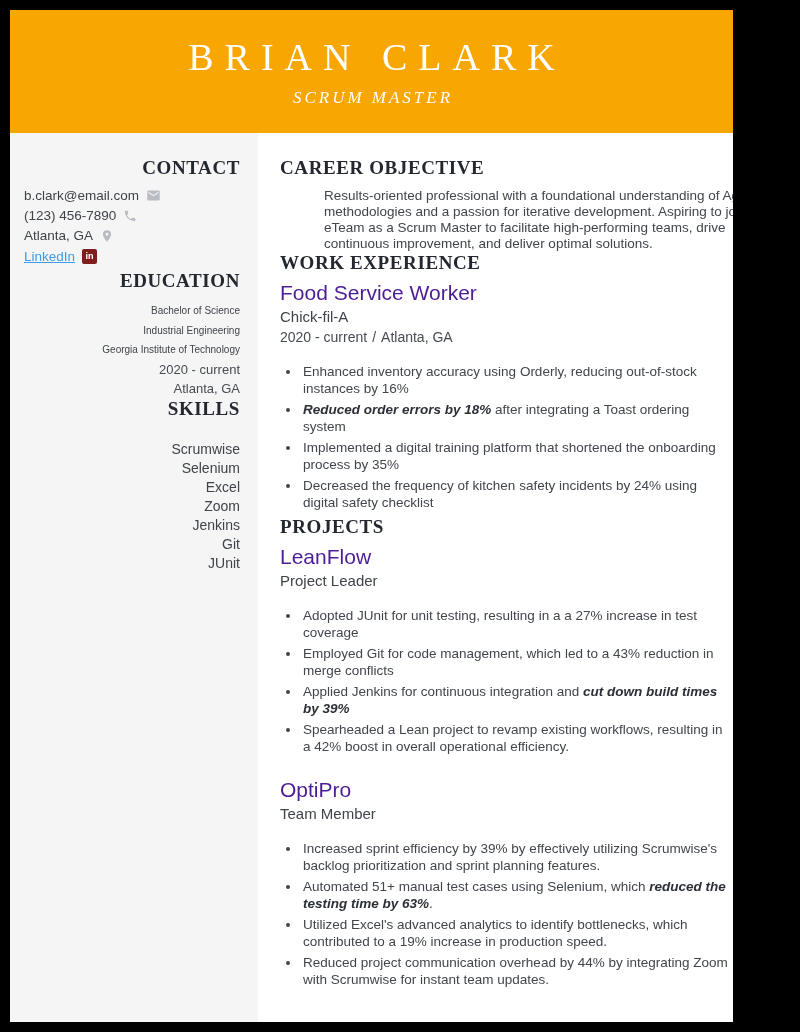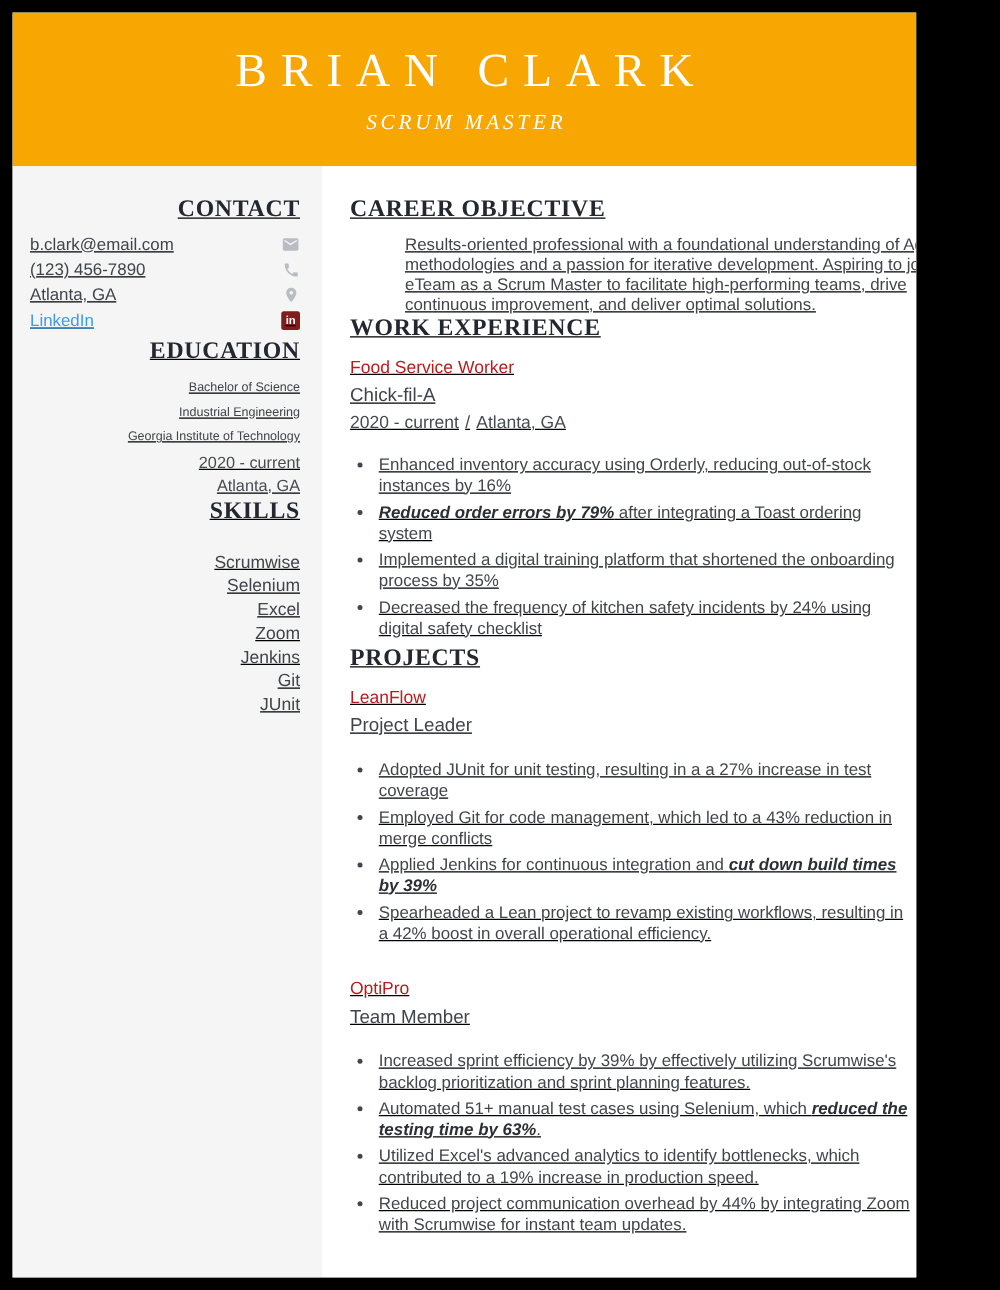--- a/index.html
+++ b/index.html
@@ -35,21 +35,21 @@
   }
   .subtitle {
     font-family: "Liberation Serif", serif;
     font-style: italic;
     font-size: 17px;
     letter-spacing: 3px;
     padding-left: 3px;
     margin-top: 10px;
   }
   
-  .body-row { flex: 1; display: flex; min-height: 0; text-decoration: underline; }
+  .body-row { flex: 1; display: flex; min-height: 0; }
   .sidebar {
     width: 248px; flex: 0 0 248px;
     background: #F5F5F5;
     padding: 24px 18px 0 14px;
     text-align: right;
   }
   .main {
     flex: 1;
     background: #fff;
     padding: 24px 46px 0 22px;
@@ -59,21 +59,21 @@
     font-size: 19px;
     font-weight: 700;
     letter-spacing: 0.6px;
     color: #23272F;
     margin: 0;
     line-height: 22px;
   }
   
   .contact-list { margin-top: 9px; }
   .contact-row {
-    display: flex; justify-content: space-between; align-items: center;
+    display: flex; justify-content: flex-start; align-items: center;
     gap: 7px;
     font-size: 13.5px; color: #3F434A;
     margin-bottom: 6px;
     line-height: 14px;
   }
   .contact-row svg { fill: #B9BCC2; display: block; }
   .link { color: #3D9BE9; text-decoration: underline; cursor: pointer; }
   .li-badge {
     width: 15px; height: 15px;
     background: #7f1d1d; border-radius: 2px;
@@ -89,21 +89,21 @@
   .mt-skills { margin-top: 38px; }
   .skills-list { margin-top: 20px; }
   .skill { font-size: 14px; line-height: 19px; color: #3F434A; }
   
   .objective {
     font-size: 13.5px; line-height: 16px; color: #41454C;
     margin-top: 9px; width: 462px; margin-left: 44px;
   }
   .mt-we { margin-top: 32px; }
   .mt-proj { margin-top: 30px; }
-  .job-title { font-size: 14px; color: #b91c1c; margin-top: 7px; line-height: 24px; }
+  .job-title { font-size: 21px; color: #4c1d95; margin-top: 7px; line-height: 24px; }
   .company   { font-size: 15px; color: #3F434A; margin-top: 3px; line-height: 18px; }
   .dateline  { font-size: 14px; color: #474B52; margin-top: 2px; line-height: 18px; }
   .date-sep  { margin: 0 5px; }
   ul.bullets {
     margin: 18px 0 0 0; padding-left: 21px;
     width: 448px;
   }
   ul.bullets li {
     font-size: 13.5px; line-height: 16.5px; color: #41454C;
     margin-bottom: 5px;
@@ -187,21 +187,21 @@
 
       <h2 class="section mt-we">WORK EXPERIENCE</h2>
       <div>
         <div class="job-title">Food Service Worker</div>
         <div class="company">Chick-fil-A</div>
         <div class="dateline">
           <span>2020 - current</span><span class="date-sep">/</span><span>Atlanta, GA</span>
         </div>
         <ul class="bullets">
           <li><span>Enhanced inventory accuracy using Orderly, reducing out-of-stock instances by 16%</span></li>
-          <li><span class="em">Reduced order errors by 79%</span><span> after integrating a Toast ordering system</span></li>
+          <li><span class="em">Reduced order errors by 18%</span><span> after integrating a Toast ordering system</span></li>
           <li><span>Implemented a digital training platform that shortened the onboarding process by 35%</span></li>
           <li><span>Decreased the frequency of kitchen safety incidents by 24% using digital safety checklist</span></li>
         </ul>
       </div>
 
       <h2 class="section mt-proj">PROJECTS</h2>
 
       <div>
         <div class="job-title">LeanFlow</div>
         <div class="company">Project Leader</div>

